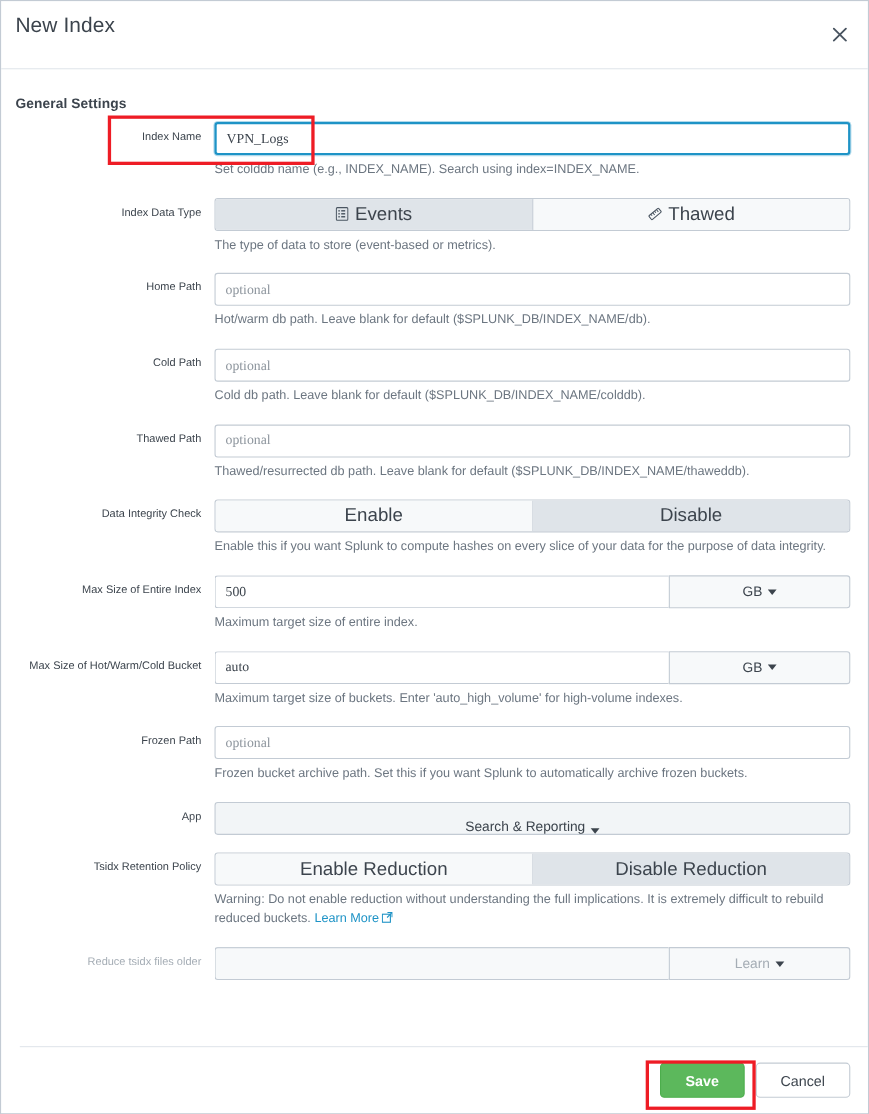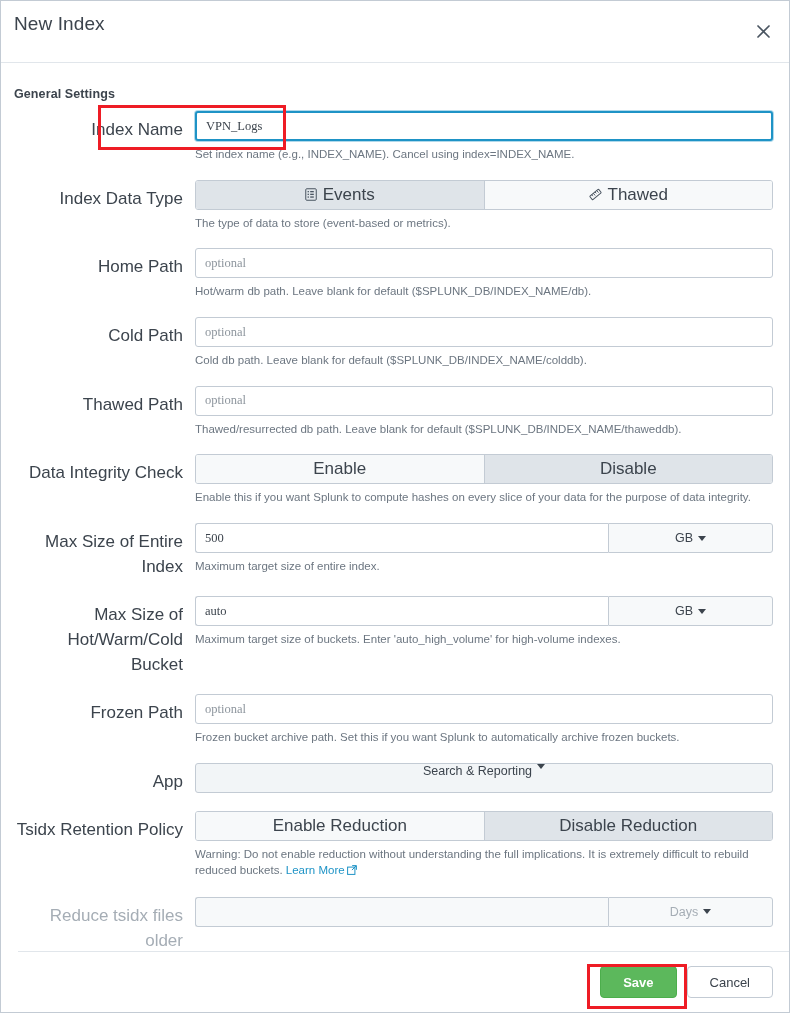--- a/index.html
+++ b/index.html
@@ -78,21 +78,21 @@
     margin-bottom: 17px;
   }
   .form-row.tight { margin-bottom: 16px; }
 
   .form-label {
     width: 181px;
     min-width: 181px;
     text-align: right;
     padding-right: 12px;
     padding-top: 7px;
-    font-size: 17px;
+    font-size: 10px;
     color: #3c444d;
     line-height: 1.45;
   }
   .form-label.disabled { color: #a5adb5; }
 
   .form-control {
     flex: 1;
     min-width: 0;
   }
 
@@ -172,21 +172,21 @@
   .segment .seg-icon { display: flex; align-items: center; }
 
   
   .app-select {
     width: 100%;
     height: 30px;
     border: 1px solid #c3cbd4;
     border-radius: 3px;
     background: #f2f5f7;
     display: flex;
-    align-items: flex-start;
+    align-items: flex-end;
     justify-content: center;
     gap: 5px;
     font-size: 12.5px;
     color: #3c444d;
     cursor: pointer;
   }
 
   .caret {
     width: 0; height: 0;
     border-left: 4px solid transparent;
@@ -269,21 +269,21 @@
   </div>
 
   <div class="modal-body">
 
     <div class="section-title">General Settings</div>
 
     <div class="form-row">
       <div class="form-label">Index Name</div>
       <div class="form-control">
         <input class="text-input focused" type="text" value="VPN_Logs" style="">
-        <div class="help-text">Set index name (e.g., INDEX_NAME). Cancel using index=INDEX_NAME.</div>
+        <div class="help-text">Set colddb name (e.g., INDEX_NAME). Search using index=INDEX_NAME.</div>
       </div>
     </div>
 
     <div class="form-row">
       <div class="form-label">Index Data Type</div>
       <div class="form-control">
         <div class="segmented">
           <div class="segment active">
             <span class="seg-icon">
               <svg width="12" height="13" viewBox="0 0 12 13" aria-hidden="true">
@@ -423,21 +423,21 @@
         </div>
       </div>
     </div>
 
     <div class="form-row">
       <div class="form-label disabled">Reduce tsidx files older</div>
       <div class="form-control">
         <div class="input-group">
           <input class="text-input disabled" type="text" disabled="" style="">
           <div class="unit-select disabled">
-            <span>Days</span>
+            <span>Learn</span>
             <span class="caret"></span>
           </div>
         </div>
       </div>
     </div>
 
   </div>
 
   <div class="modal-footer">
     <button class="btn btn-save">Save</button>

